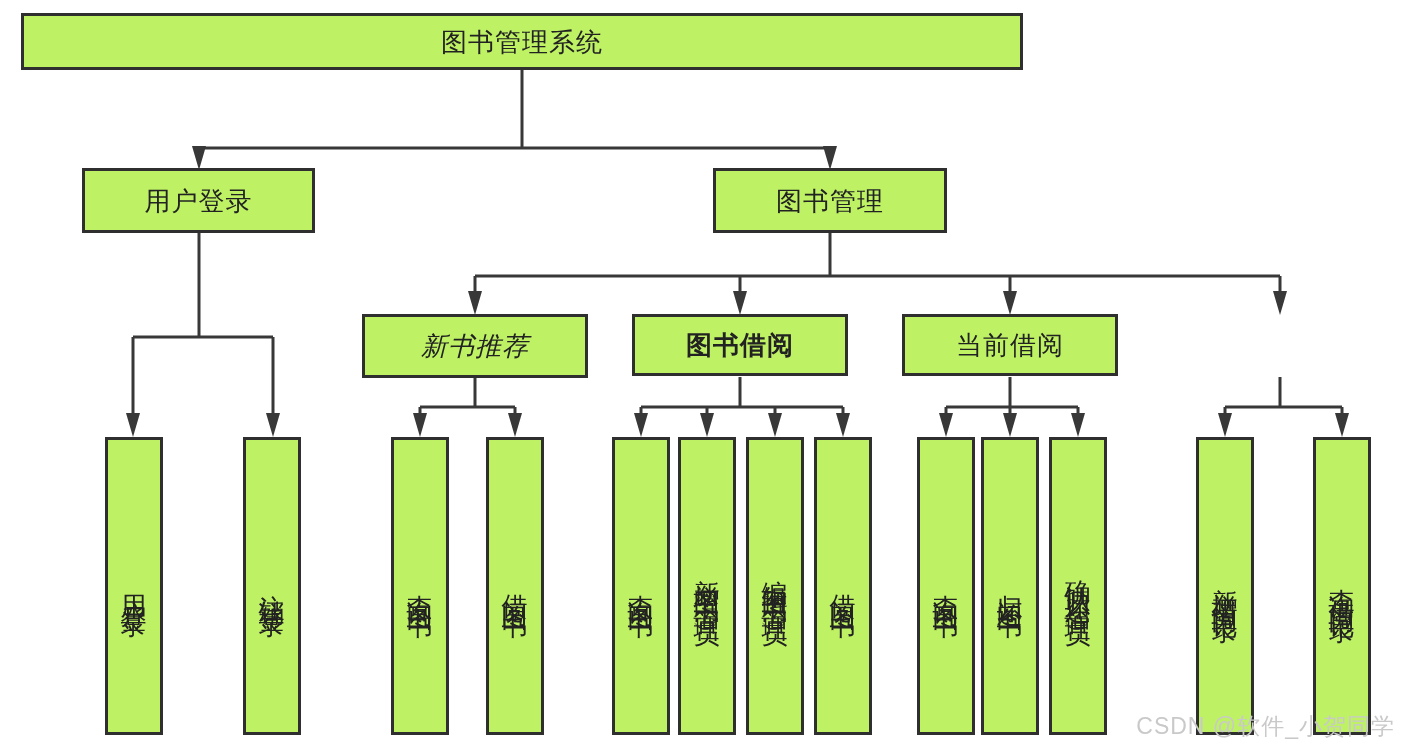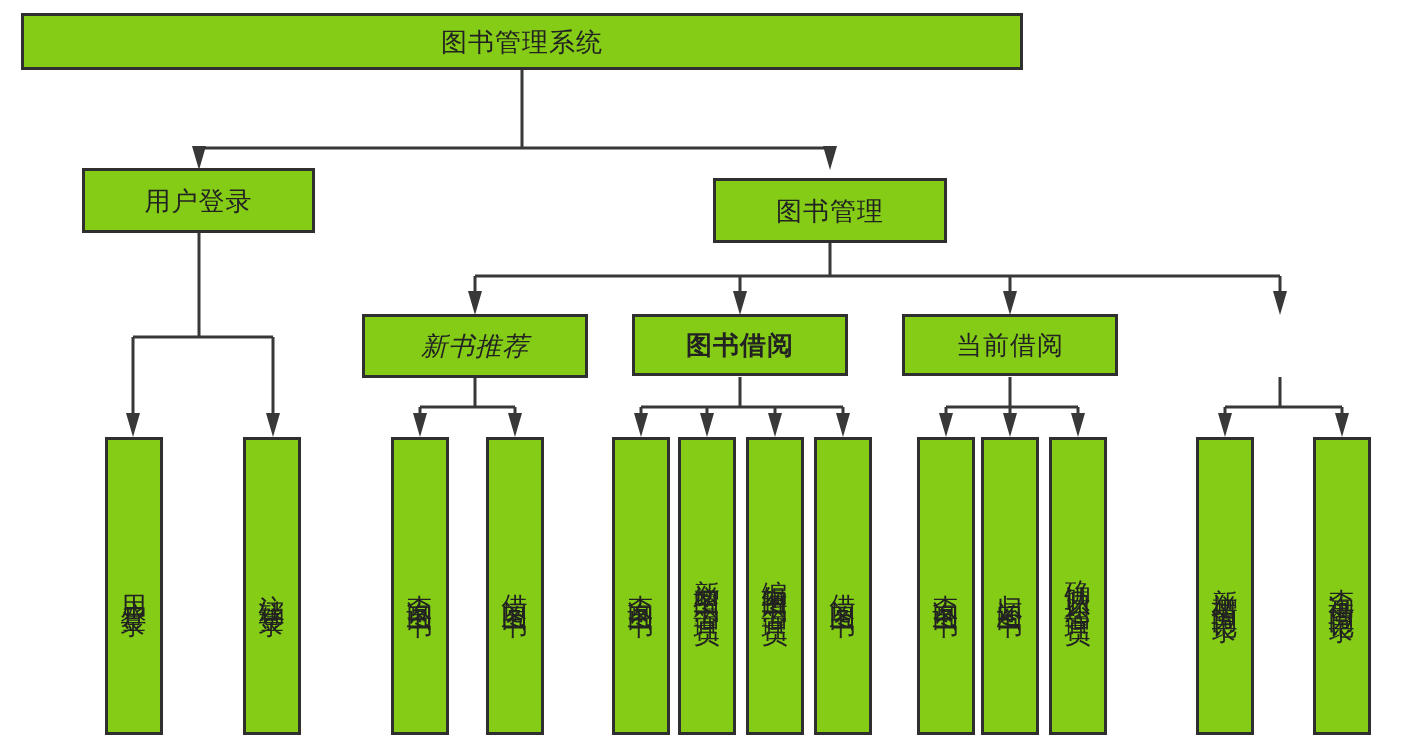--- a/index.html
+++ b/index.html
@@ -9,21 +9,21 @@
     background:#ffffff;
     font-family:"Liberation Sans","DejaVu Sans",sans-serif;
     overflow:hidden;
   }
   .wires{position:absolute;left:0;top:0;width:1405px;height:747px;z-index:1;}
   .wires path{stroke:#383838;stroke-width:3;fill:none;}
   .wires polygon{fill:#383838;stroke:none;}
   .box{
     position:absolute;z-index:2;
     box-sizing:border-box;
-    background:#84cc16;
+    background:#bef264;
     border:3px solid #2f2f2f;
     display:flex;align-items:center;justify-content:center;
     color:#222222;
     font-size:26px;
     line-height:1;
     white-space:nowrap;
   }
   .hbox{letter-spacing:1px;}
   .vbox{
     writing-mode:vertical-rl;
@@ -84,21 +84,21 @@
     <g>
       <path d="M1280 377 V407 M1225 407 H1342 M1225 407 V416 M1342 407 V416"></path>
       <polygon points="1218,413 1232,413 1225,437"></polygon>
       <polygon points="1335,413 1349,413 1342,437"></polygon>
     </g>
   </svg>
 
   <div class="box hbox" style="left:21px;top:13px;width:1002px;height:57px;">图书管理系统</div>
 
   <div class="box hbox" style="left:82px;top:168px;width:233px;height:65px;">用户登录</div>
-  <div class="box hbox" style="left:713px;top:168px;width:234px;height:65px;margin-top:10px;">图书管理</div>
+  <div class="box hbox" style="left:713px;top:168px;width:234px;height:65px;">图书管理</div>
 
   <div class="box hbox" style="left:362px;top:314px;width:226px;height:64px;font-style:italic;">新书推荐</div>
   <div class="box hbox" style="left:632px;top:314px;width:216px;height:62px;font-weight:bold;">图书借阅</div>
   <div class="box hbox" style="left:902px;top:314px;width:216px;height:62px;">当前借阅</div>
 
   <div class="box vbox" style="left:105px;top:437px;width:58px;height:298px;">用户登录</div>
   <div class="box vbox" style="left:243px;top:437px;width:58px;height:298px;">注销登录</div>
 
   <div class="box vbox" style="left:391px;top:437px;width:58px;height:298px;">查询图书</div>
   <div class="box vbox" style="left:486px;top:437px;width:58px;height:298px;">借阅图书</div>
@@ -108,14 +108,15 @@
   <div class="box vbox" style="left:746px;top:437px;width:58px;height:298px;">编辑图书（管理员）</div>
   <div class="box vbox" style="left:814px;top:437px;width:58px;height:298px;">借阅图书</div>
 
   <div class="box vbox" style="left:917px;top:437px;width:58px;height:298px;">查询图书</div>
   <div class="box vbox" style="left:981px;top:437px;width:58px;height:298px;">归还图书</div>
   <div class="box vbox" style="left:1049px;top:437px;width:58px;height:298px;">确认归还（管理员）</div>
 
   <div class="box vbox" style="left:1196px;top:437px;width:58px;height:298px;">新增借阅记录</div>
   <div class="box vbox" style="left:1313px;top:437px;width:58px;height:298px;">查询借阅记录</div>
 
+  <div class="watermark">CSDN @软件_小贺同学</div>
 
 </div>
 
 </body></html>

